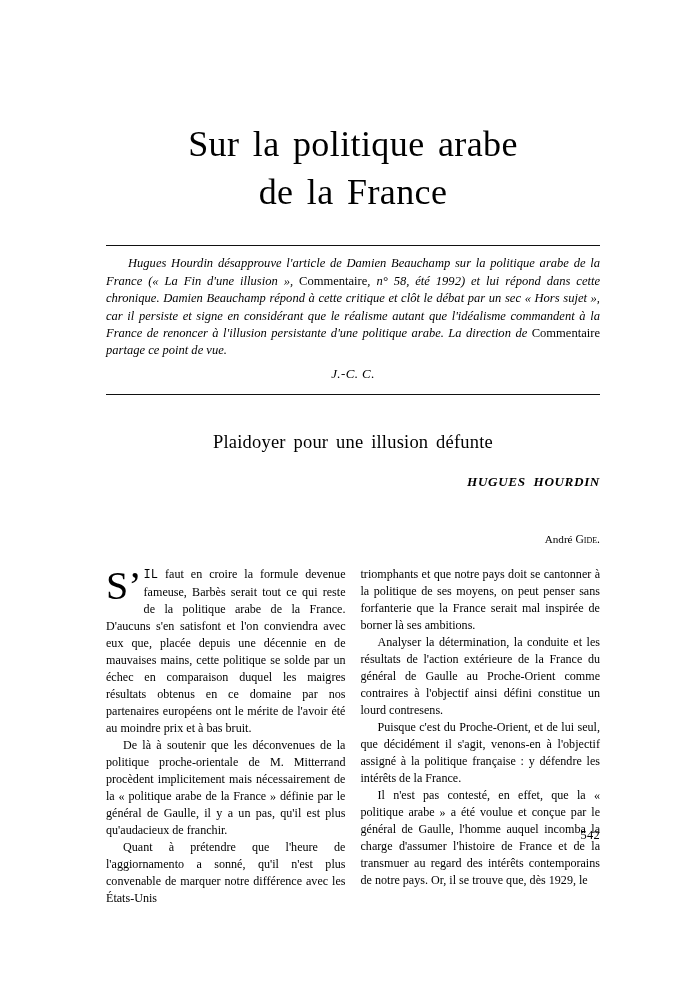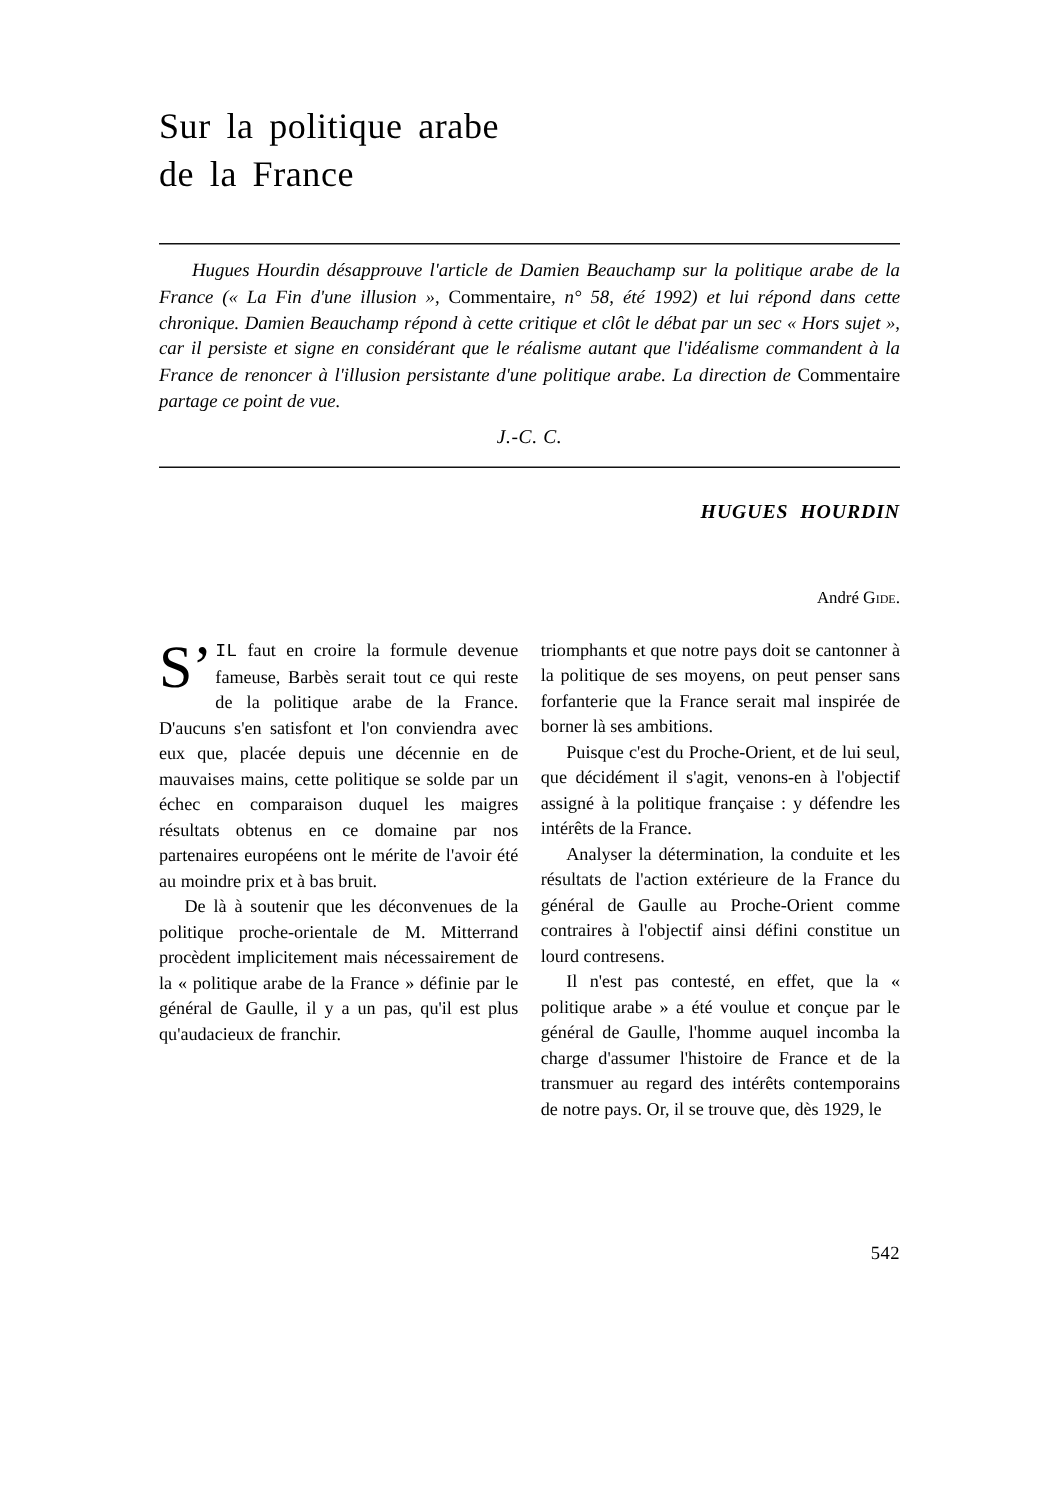--- a/index.html
+++ b/index.html
@@ -21,25 +21,25 @@
   .content {
     position: absolute;
     left: 106px;
     top: 0;
     width: 494px;
   }
 
   
   .article-title {
     margin: 0;
-    padding-top: 69px;
-    font-size: 24px;
+    padding-top: 120px;
+    font-size: 36px;
     font-weight: normal;
     line-height: 1.34;
-    text-align: left;
+    text-align: center;
     letter-spacing: 0.4px;
   }
   .article-title .tl {
     display: block;
     word-spacing: 4px;
   }
 
   
   .rule {
     height: 1px;
@@ -175,38 +175,40 @@
     </h1>
 
     <div class="rule rule-top"></div>
 
     <div class="chapeau"><span>Hugues Hourdin désapprouve l'article de Damien Beauchamp sur la politique arabe de la France (« La Fin d'une illusion », </span><span class="roman">Commentaire</span><span>, n° 58, été 1992) et lui répond dans cette chronique. Damien Beauchamp répond à cette critique et clôt le débat par un sec « Hors sujet », car il persiste et signe en considérant que le réalisme autant que l'idéalisme commandent à la France de renoncer à l'illusion persistante d'une politique arabe. La direction de </span><span class="roman">Commentaire</span><span> partage ce point de vue.</span></div>
 
     <div class="signature">J.-C. C.</div>
 
     <div class="rule rule-bottom"></div>
 
+    <h2 class="section-title">Plaidoyer pour une illusion défunte</h2>
 
     <div class="byline">HUGUES HOURDIN</div>
 
     <div class="epigraph">
       <div class="epigraph-author"><span>André </span><span class="sc">Gide.</span></div>
     </div>
 
     <div class="columns">
 
       <div class="col">
         <p class="dropcap-para"><span class="dropcap">S’</span><span class="smallcaps">IL</span><span> faut en croire la formule devenue fameuse, Barbès serait tout ce qui reste de la politique arabe de la France. D'aucuns s'en satisfont et l'on conviendra avec eux que, placée depuis une décennie en de mauvaises mains, cette politique se solde par un échec en comparaison duquel les maigres résultats obtenus en ce domaine par nos partenaires européens ont le mérite de l'avoir été au moindre prix et à bas bruit.</span></p>
         <p>De là à soutenir que les déconvenues de la politique proche-orientale de M. Mitterrand procèdent implicitement mais nécessairement de la « politique arabe de la France » définie par le général de Gaulle, il y a un pas, qu'il est plus qu'audacieux de franchir.</p>
+        <p>Quant à prétendre que l'heure de l'aggiornamento a sonné, qu'il n'est plus convenable de marquer notre différence avec les États-Unis</p>
       </div>
 
       <div class="col">
         <p class="noindent">triomphants et que notre pays doit se cantonner à la politique de ses moyens, on peut penser sans forfanterie que la France serait mal inspirée de borner là ses ambitions.</p>
+        <p>Analyser la détermination, la conduite et les résultats de l'action extérieure de la France du général de Gaulle au Proche-Orient comme contraires à l'objectif ainsi défini constitue un lourd contresens.</p>
         <p>Puisque c'est du Proche-Orient, et de lui seul, que décidément il s'agit, venons-en à l'objectif assigné à la politique française : y défendre les intérêts de la France.</p>
-        <p>Analyser la détermination, la conduite et les résultats de l'action extérieure de la France du général de Gaulle au Proche-Orient comme contraires à l'objectif ainsi défini constitue un lourd contresens.</p>
         <p>Il n'est pas contesté, en effet, que la « politique arabe » a été voulue et conçue par le général de Gaulle, l'homme auquel incomba la charge d'assumer l'histoire de France et de la transmuer au regard des intérêts contemporains de notre pays. Or, il se trouve que, dès 1929, le</p>
       </div>
 
     </div>
   </div>
 
   <div class="folio">542</div>
 </div>
 
 </body></html>

